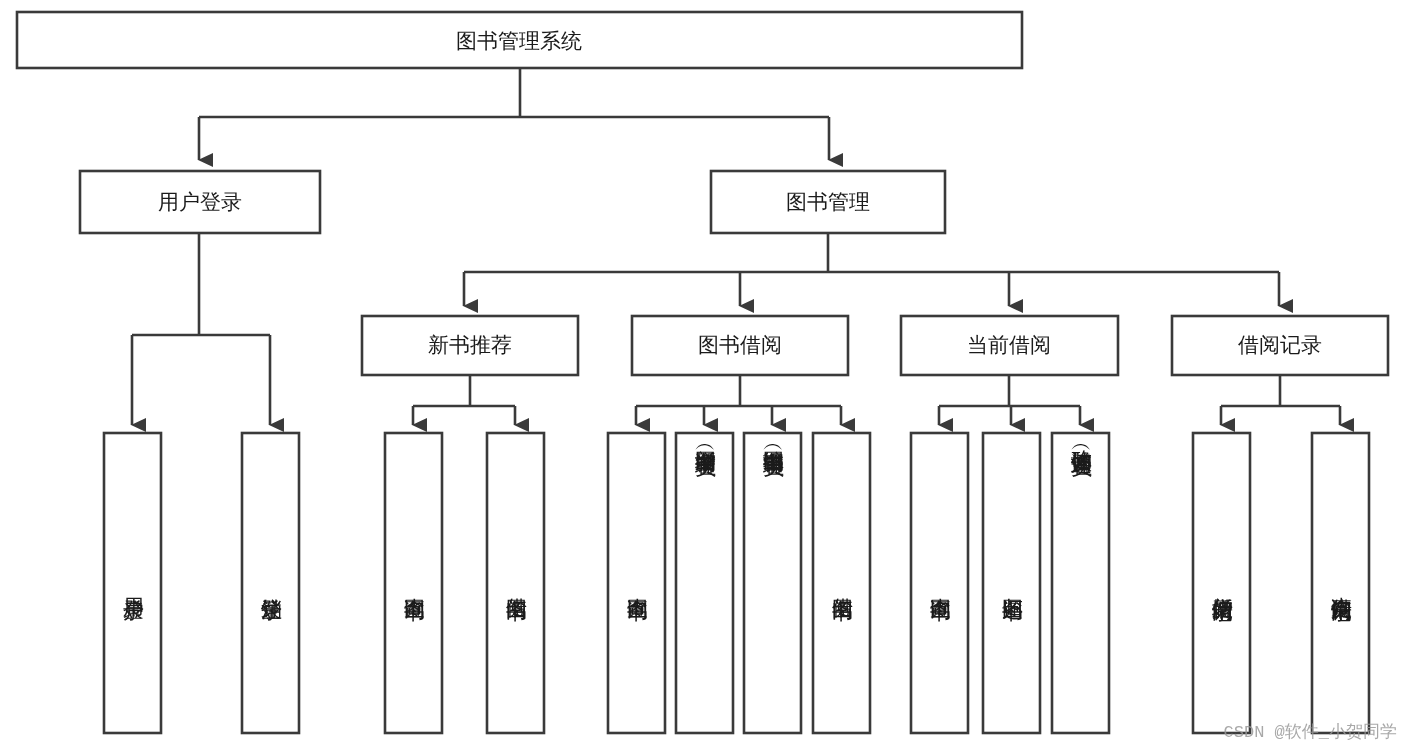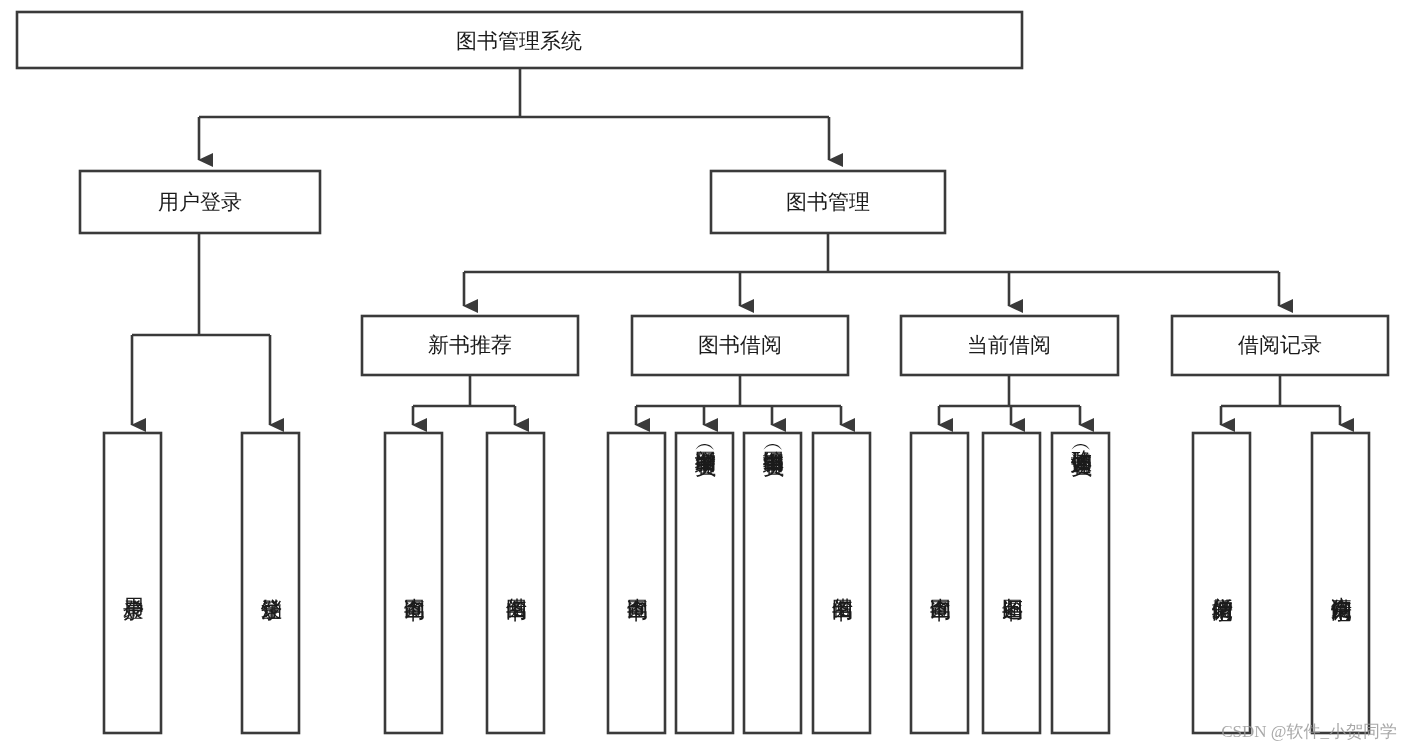--- a/index.html
+++ b/index.html
@@ -68,21 +68,21 @@
     writing-mode: vertical-rl;
     text-orientation: upright;
     letter-spacing: 1px;
     white-space: nowrap;
     text-align: center;
   }
   #watermark {
     position: absolute;
     right: 8px;
     bottom: 4px;
-    font-family: Liberation Serif, serif;
+    font-family: Liberation Mono, monospace;
     font-size: 17px;
     color: #9a9a9a;
     opacity: 0.85;
     white-space: nowrap;
     pointer-events: none;
   }
 </style>
 </head>
 <body>
 

